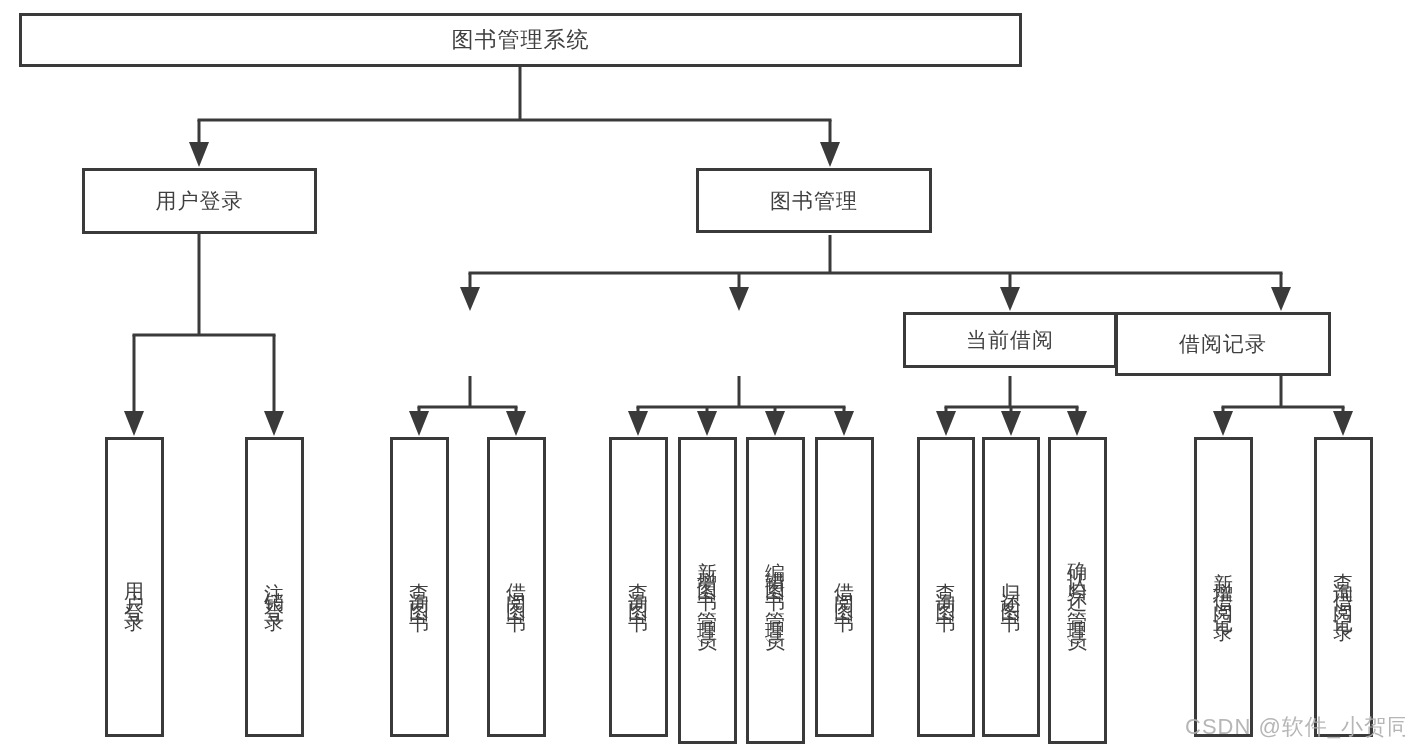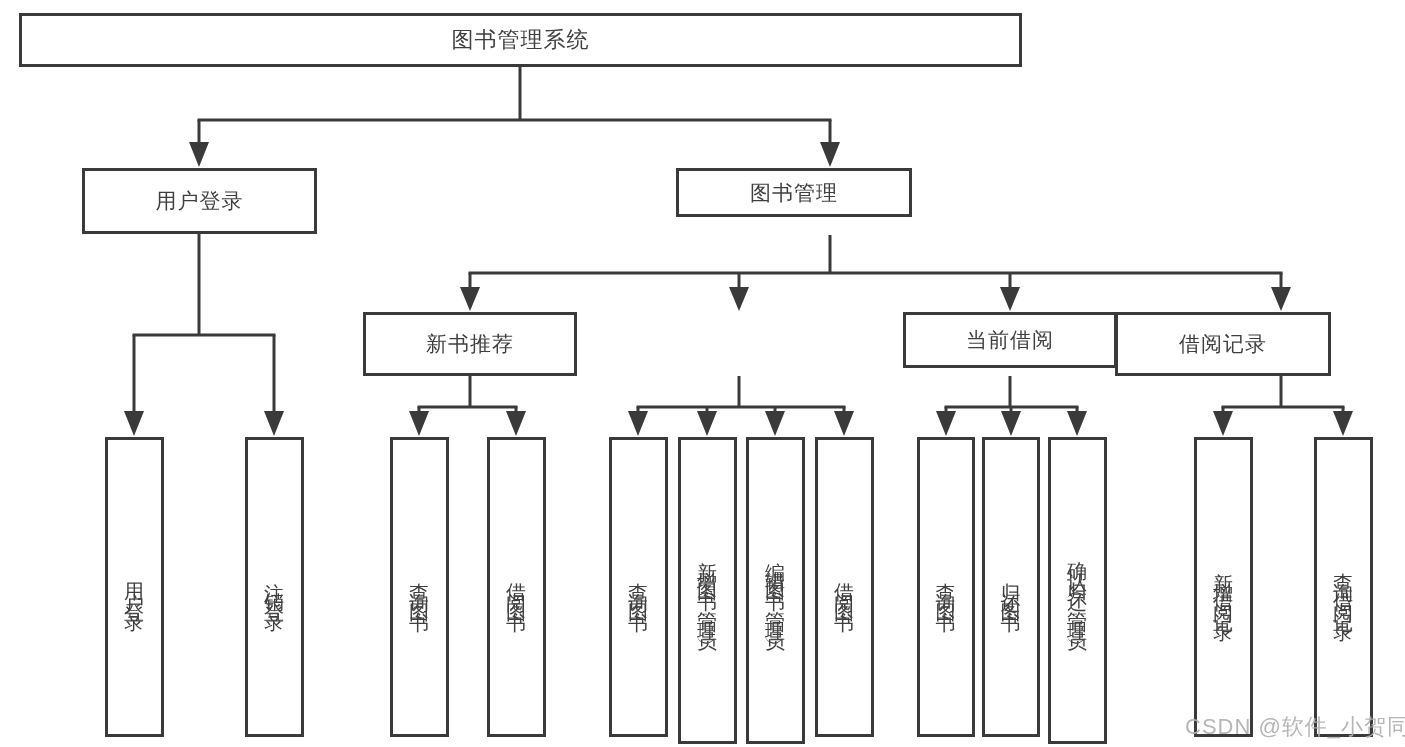--- a/index.html
+++ b/index.html
@@ -128,27 +128,24 @@
     </g>
   </svg>
 
   <div class="box root" style="left:19px; top:13px; width:1003px; height:54px">
     <span>图书管理系统</span>
   </div>
 
   <div class="box" style="left:82px; top:168px; width:235px; height:66px">
     <span>用户登录</span>
   </div>
-  <div class="box" style="left:676px; top:168px; width:236px; height:49px">
+  <div class="box" style="left:696px; top:168px; width:236px; height:65px">
     <span>图书管理</span>
   </div>
 
-  <div class="box" style="left:363px; top:312px; width:214px; height:64px">
-    <span>新书推荐</span>
-  </div>
   <div class="box" style="left:903px; top:312px; width:214px; height:56px">
     <span>当前借阅</span>
   </div>
   <div class="box" style="left:1115px; top:312px; width:216px; height:64px">
     <span>借阅记录</span>
   </div>
 
   <div class="box leaf" style="left:105px; top:437px; width:59px; height:300px">
     <span>用户登录</span>
   </div>

